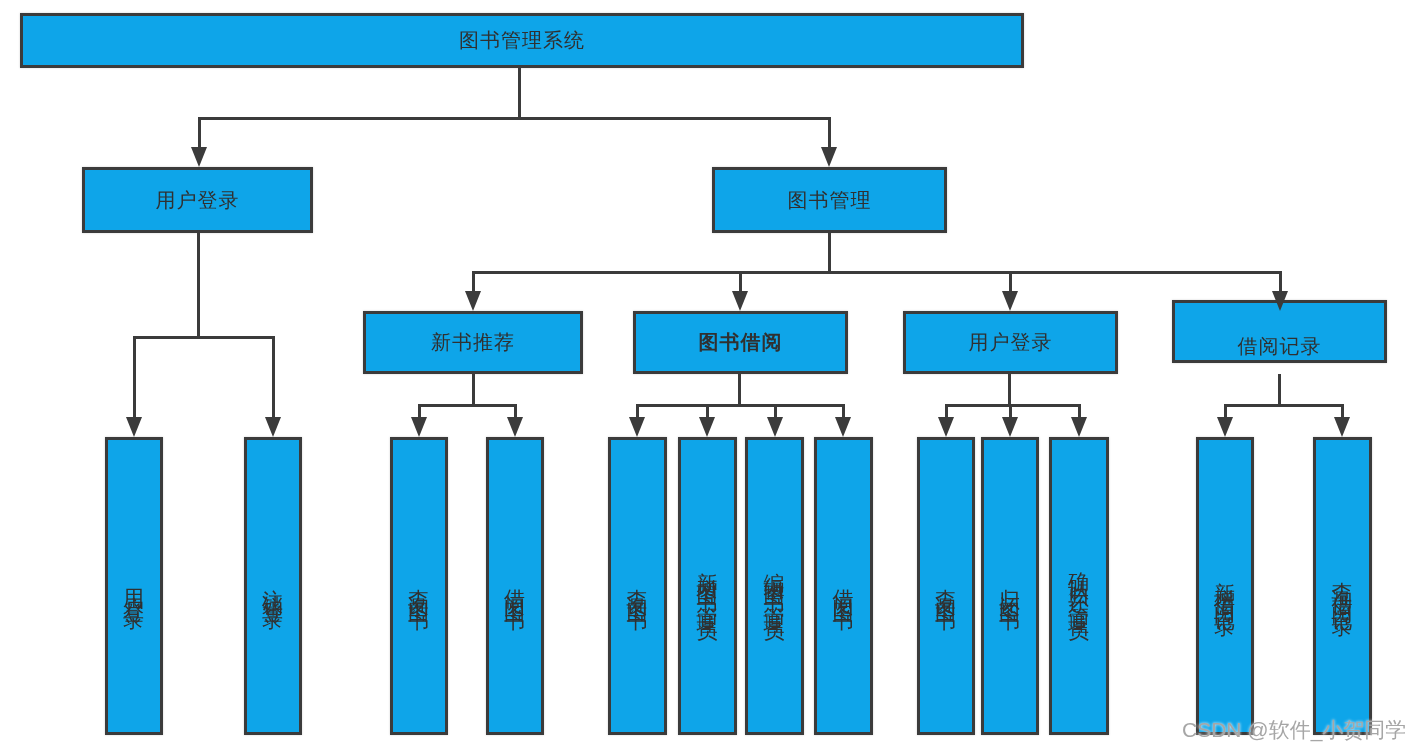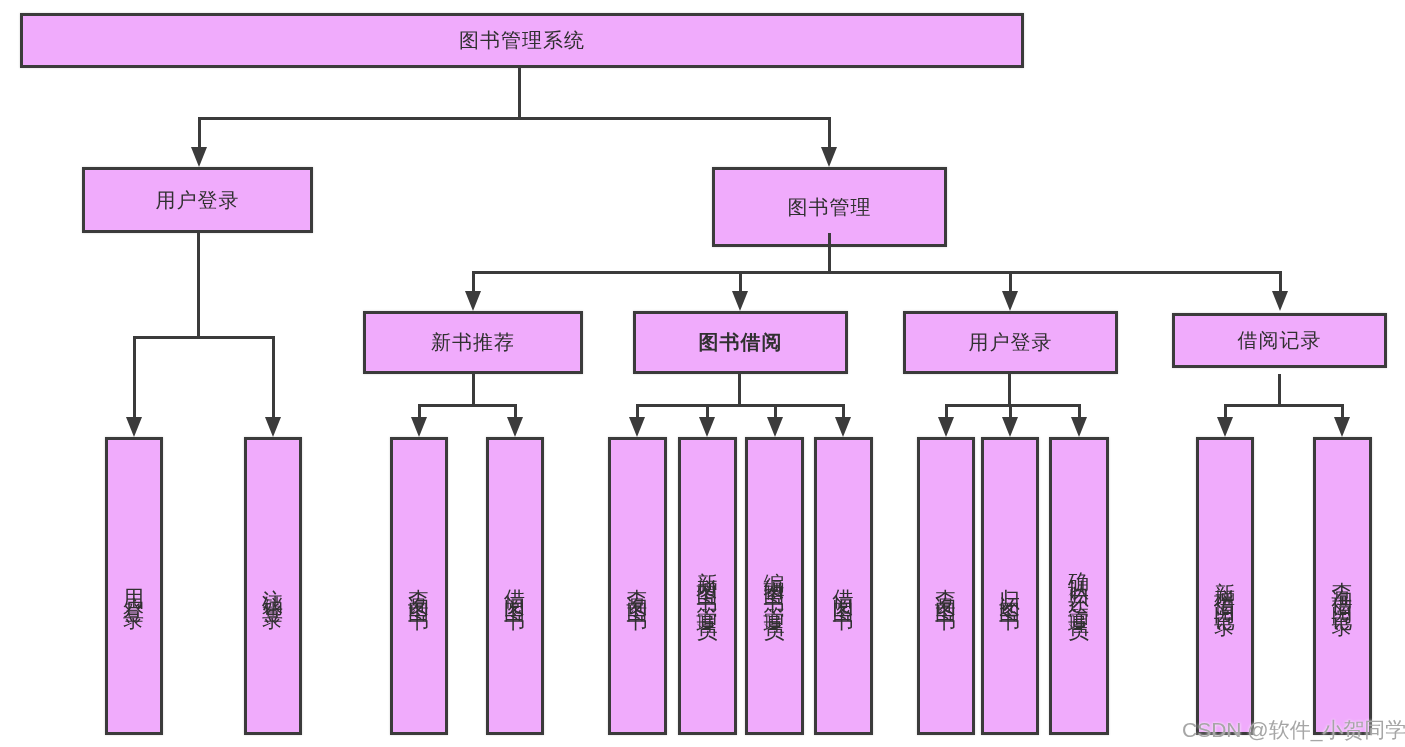--- a/index.html
+++ b/index.html
@@ -13,21 +13,21 @@
   body{font-family:"Liberation Sans","DejaVu Sans",sans-serif;}
   .canvas{
     position:relative;
     width:1405px;height:747px;
     background:var(--bg);
     overflow:hidden;
   }
   .node{
     position:absolute;
     border:3px solid var(--line);
-    background:#f0abfc;
+    background:#0ea5e9;
     display:flex;align-items:center;justify-content:center;
     color:var(--text);
     box-shadow:0 0 2px rgba(0,0,0,.18);
   }
   .node.h{font-size:20px;letter-spacing:1px;}
   .node.leaf{
     font-size:21px;
   }
   .node.leaf .vtext{
     writing-mode:vertical-rl;
@@ -60,37 +60,37 @@
 <div class="canvas">
 
   <div class="node h" style="left:20px;top:13px;width:1004px;height:55px;">
     <span>图书管理系统</span>
   </div>
 
   <div class="node h" style="left:82px;top:167px;width:231px;height:66px;">
     <span>用户登录</span>
   </div>
 
-  <div class="node h" style="left:712px;top:167px;width:235px;height:80px;">
+  <div class="node h" style="left:712px;top:167px;width:235px;height:66px;">
     <span>图书管理</span>
   </div>
 
   <div class="node h" style="left:363px;top:311px;width:220px;height:63px;align-items:center;">
     <span>新书推荐</span>
   </div>
 
   <div class="node h" style="left:633px;top:311px;width:215px;height:63px;font-weight:bold;">
     <span>图书借阅</span>
   </div>
 
   <div class="node h" style="left:903px;top:311px;width:215px;height:63px;">
     <span>用户登录</span>
   </div>
 
-  <div class="node h" style="left:1172px;top:313px;width:215px;height:55px;">
+  <div class="node h" style="left:1172px;top:300px;width:215px;height:63px;align-items:flex-end;">
     <span>借阅记录</span>
   </div>
 
   <div class="node leaf" style="left:105px;top:437px;width:58px;height:298px;">
     <span class="vtext">用户登录</span>
   </div>
 
   <div class="node leaf" style="left:244px;top:437px;width:58px;height:298px;">
     <span class="vtext">注销登录</span>
   </div>

